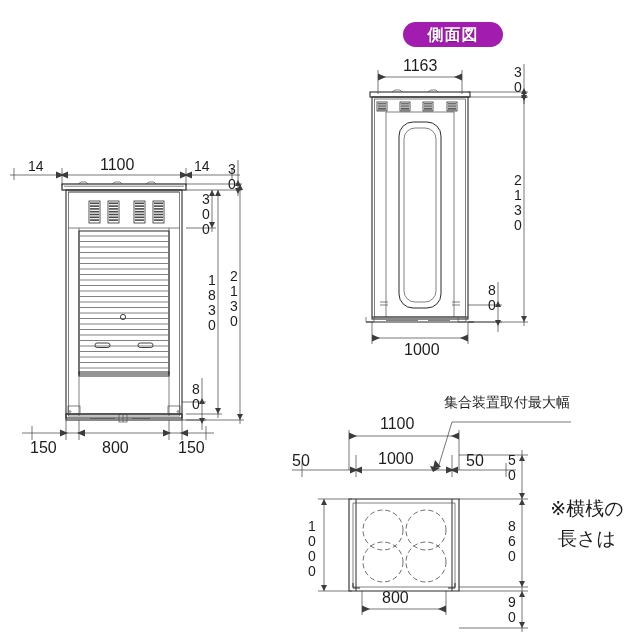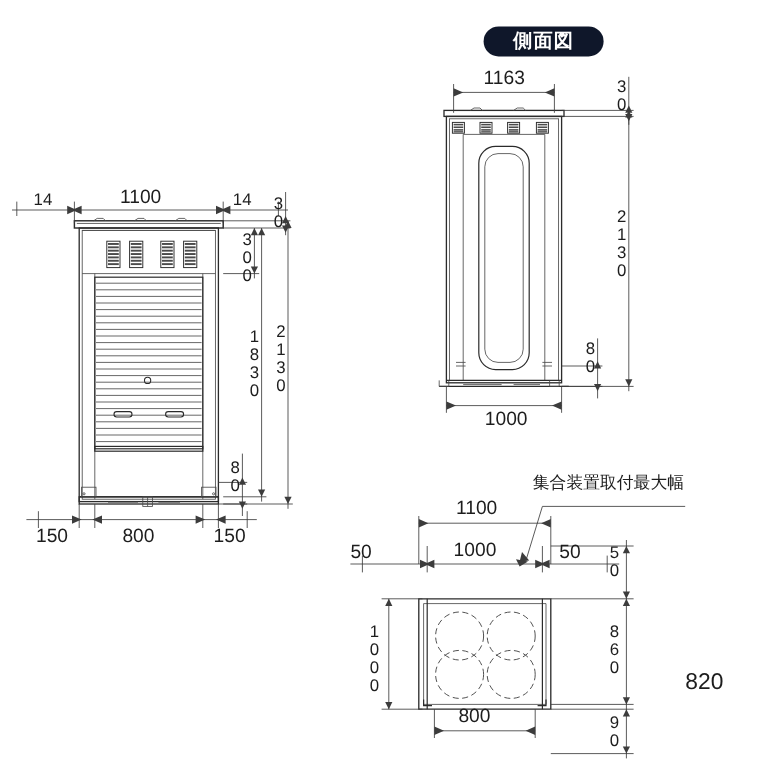--- a/index.html
+++ b/index.html
@@ -5,21 +5,21 @@
 <style>
   html,body{margin:0;padding:0;background:#ffffff;}
   body{
     width:640px;height:640px;overflow:hidden;
     font-family:"Liberation Sans","DejaVu Sans",sans-serif;
     color:#1a1a1a;
   }
   #sheet{position:relative;width:640px;height:640px;background:#fff;}
   .badge{
     position:absolute;
-    background:#0f172a;
+    background:#a21caf;
     color:#ffffff;
     border-radius:14px;
     font-size:16px;
     font-weight:700;
     letter-spacing:1px;
     text-align:center;
     line-height:25px;
     height:25px;
     box-sizing:border-box;
     text-shadow:0 1px 1px rgba(0,0,0,.25);
@@ -446,15 +446,16 @@
   <div class="dimtext" style="left:380px;top:415px;font-size:16px;">1100</div>
   <div class="dimtext" style="left:292px;top:452px;font-size:16px;">50</div>
   <div class="dimtext" style="left:378px;top:450px;font-size:16px;">1000</div>
   <div class="dimtext" style="left:466px;top:452px;font-size:16px;">50</div>
   <div class="dimtext vert" style="left:504px;top:452px;">50</div>
   <div class="dimtext vert" style="left:504px;top:518px;">860</div>
   <div class="dimtext vert" style="left:504px;top:594px;">90</div>
   <div class="dimtext vert" style="left:304px;top:518px;">1000</div>
   <div class="dimtext" style="left:382px;top:589px;font-size:16px;">800</div>
 
-  <div class="note-big" style="left:541px;top:554px;width:92px;">820</div>
+  <div class="note-big" style="left:541px;top:494px;width:92px;">※横桟の</div>
+  <div class="note-big" style="left:541px;top:524px;width:92px;">長さは</div>
 
 </div>
 
 </body></html>

